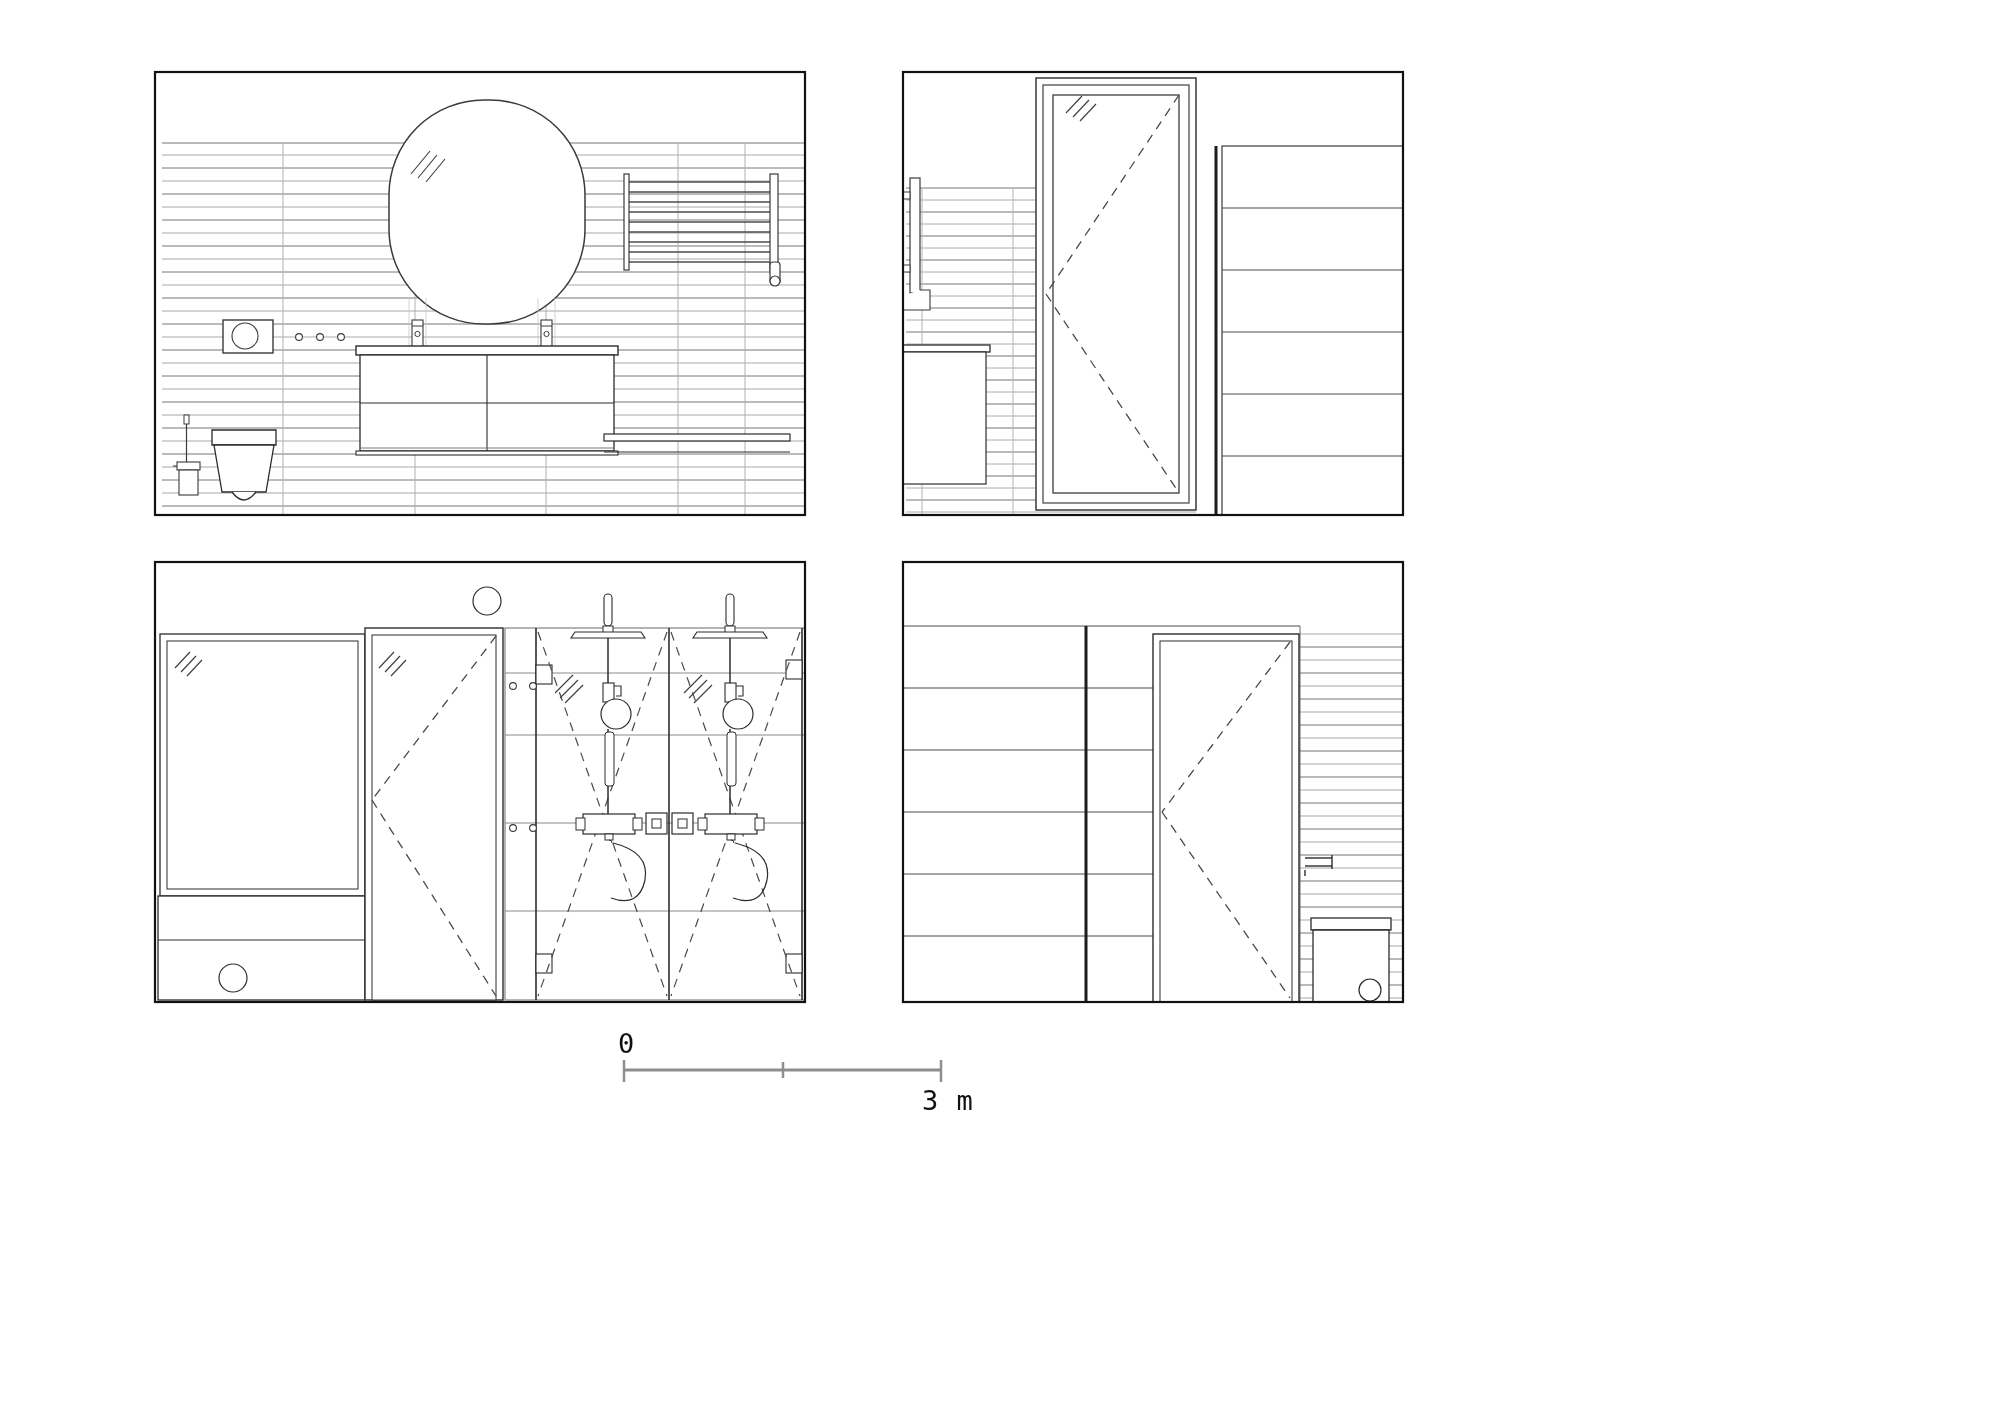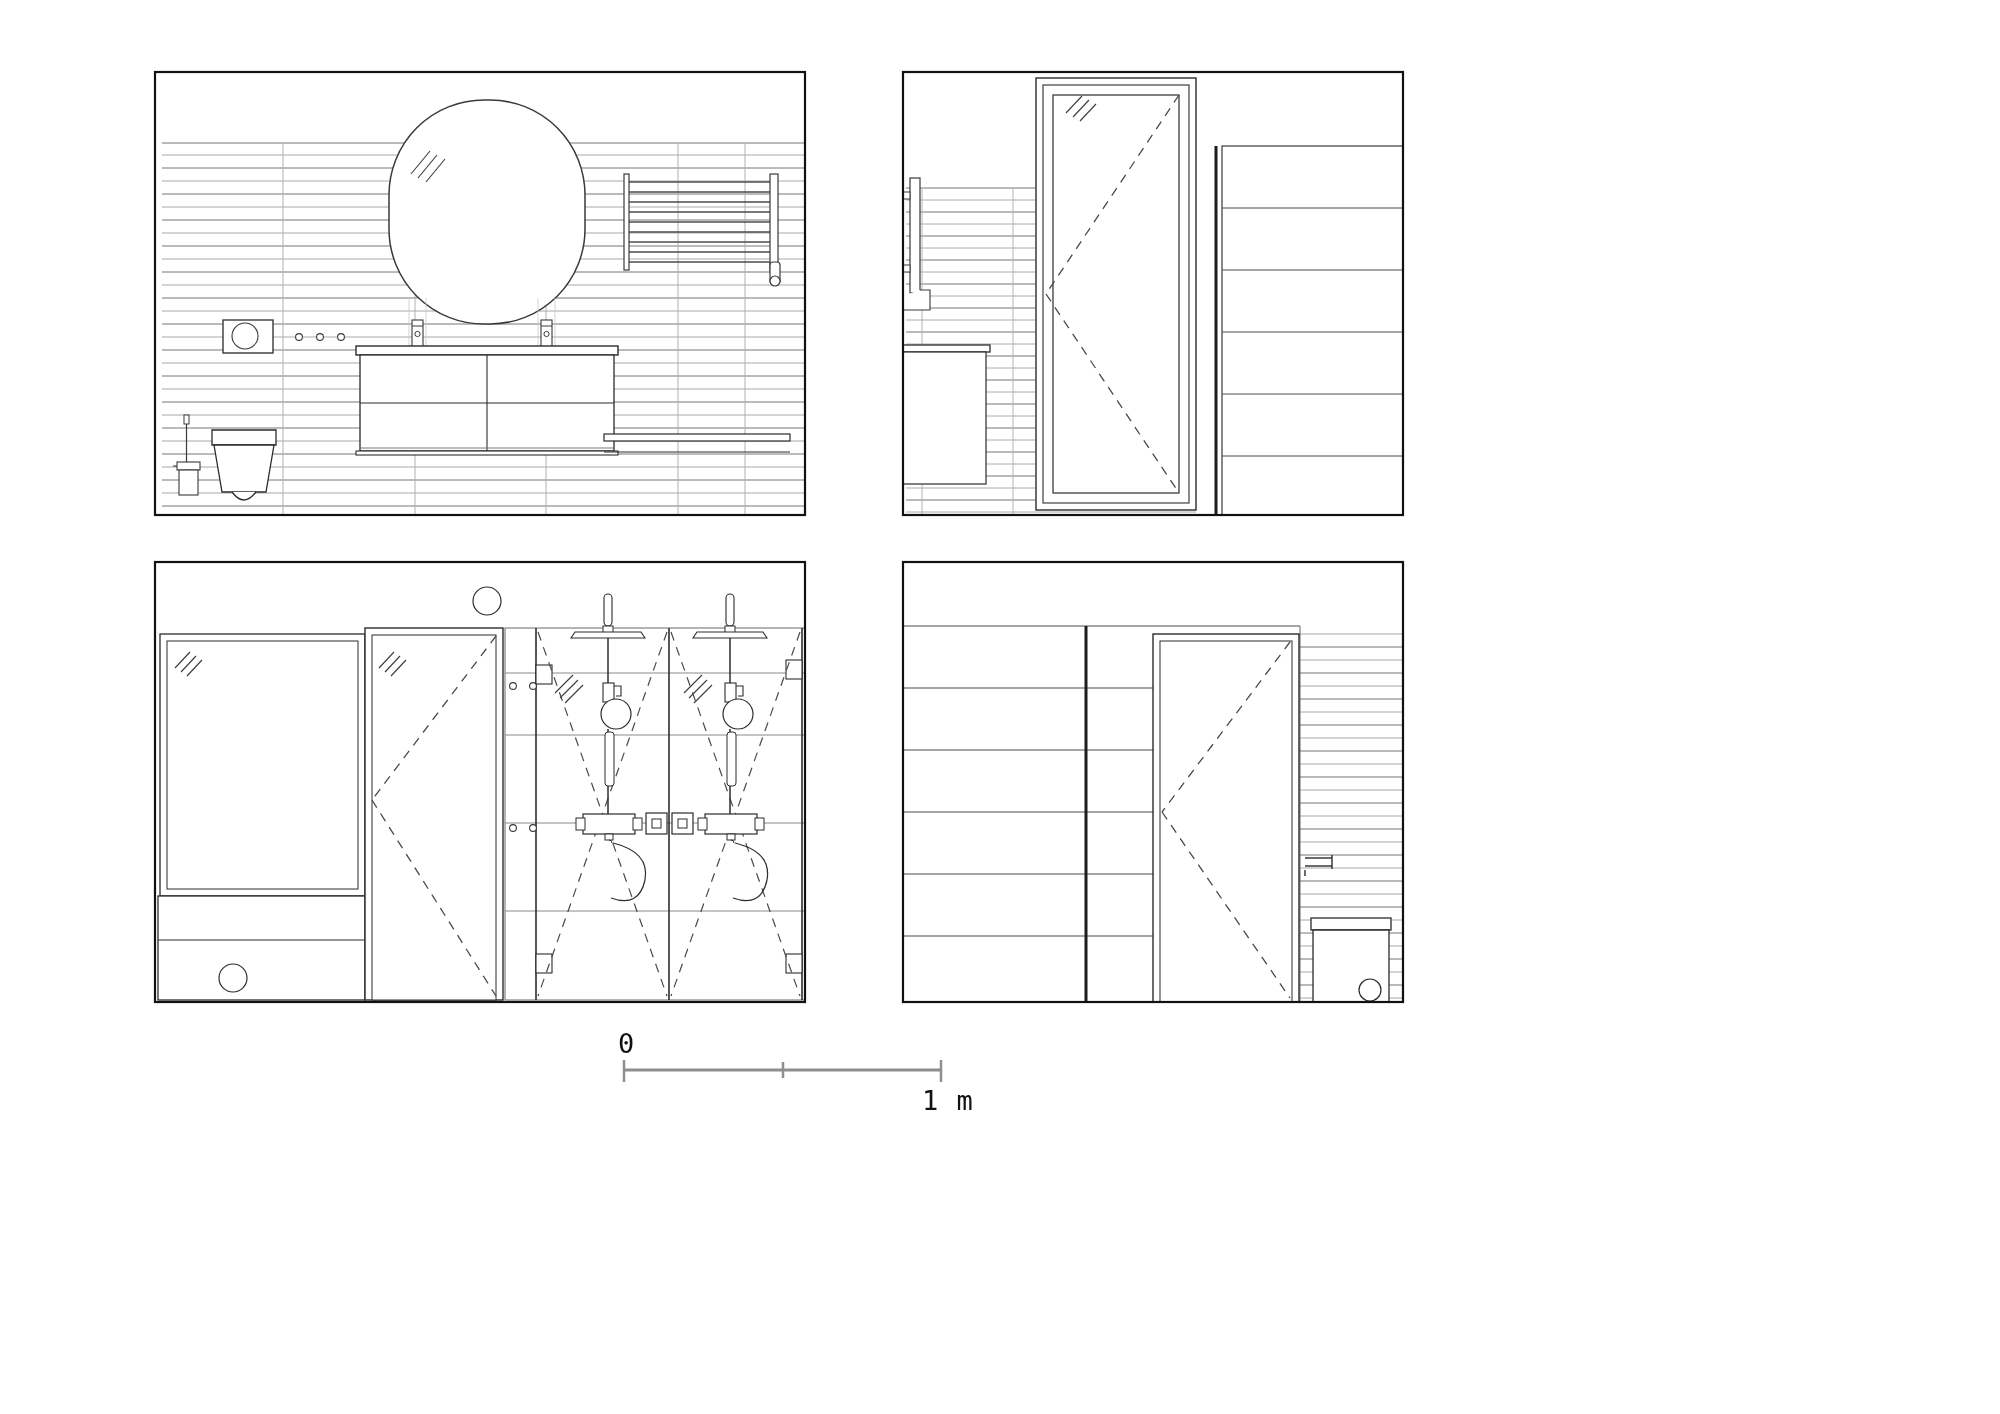--- a/index.html
+++ b/index.html
@@ -453,15 +453,15 @@
 
   <g>
     <line x1="624" y1="1070" x2="941" y2="1070" stroke="#8e8e8e" stroke-width="3"></line>
     <line x1="624" y1="1060" x2="624" y2="1082" stroke="#8e8e8e" stroke-width="2.5"></line>
     <line x1="783" y1="1062" x2="783" y2="1078" stroke="#8e8e8e" stroke-width="2.5"></line>
     <line x1="941" y1="1060" x2="941" y2="1082" stroke="#8e8e8e" stroke-width="2.5"></line>
   </g>
 </svg>
 
 <div class="scale-label" style="left:618px;top:1028px;">0</div>
-<div class="scale-label" style="left:922px;top:1085px;">1 m</div>
+<div class="scale-label" style="left:922px;top:1085px;">3 m</div>
 
 </div>
 
 </body></html>

